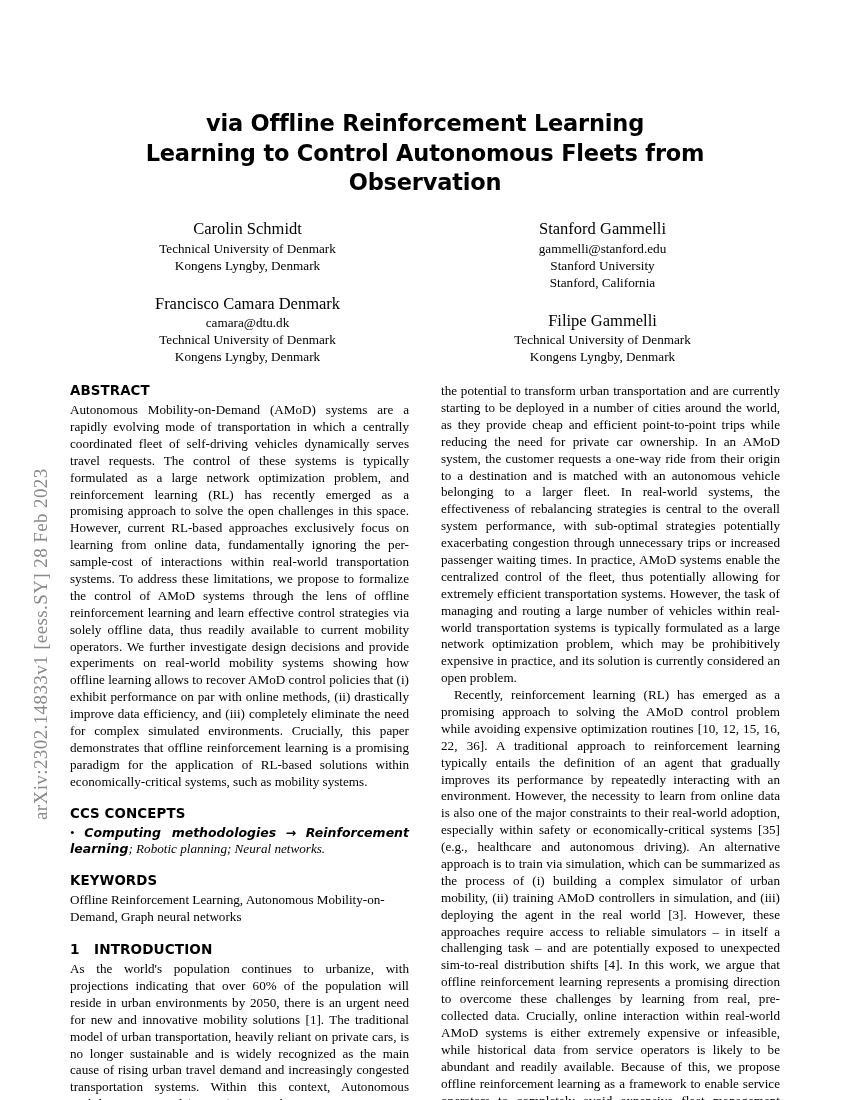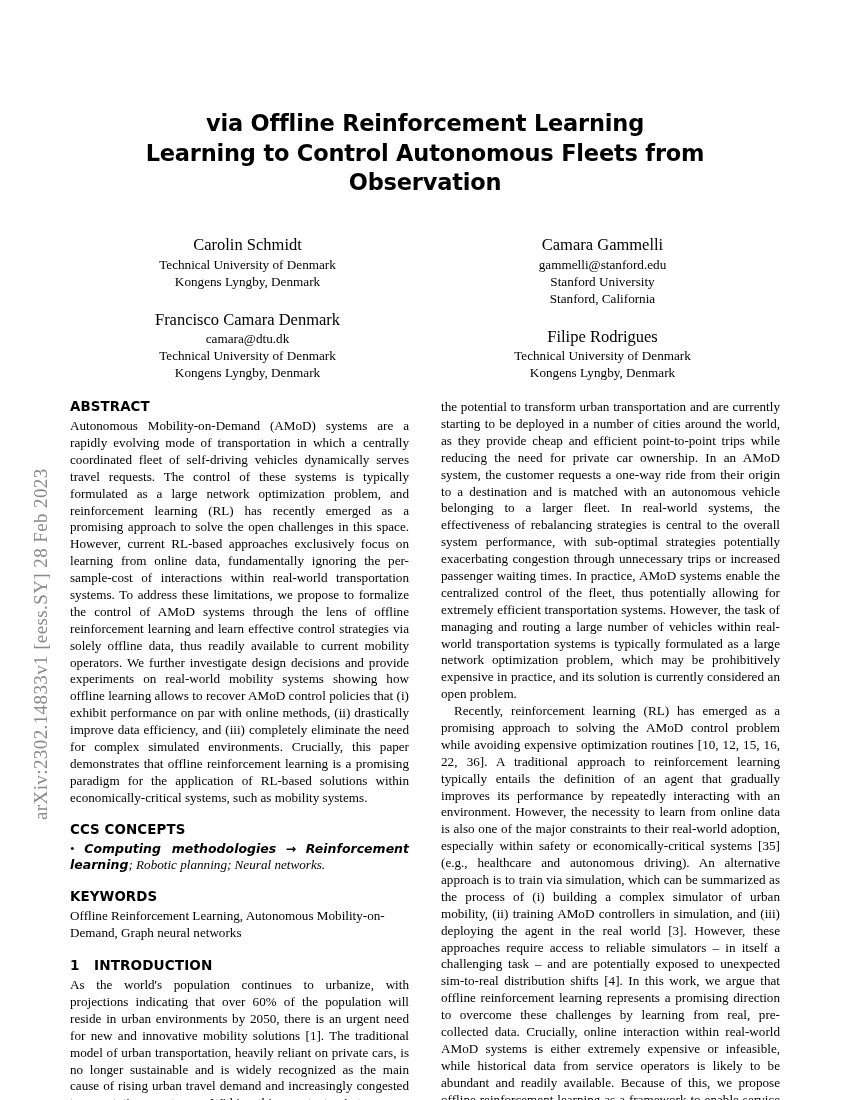--- a/index.html
+++ b/index.html
@@ -50,21 +50,21 @@
     text-align: center;
     margin: 0;
     padding-top: 109px;
     letter-spacing: -0.2px;
   }
   .title .ln { display: block; }
 
   
   .authors {
     display: flex;
-    margin-top: 36px;
+    margin-top: 20px;
   }
   .author-col {
     width: 50%;
     text-align: center;
   }
   .author-block { margin-bottom: 19px; }
   .author-block:last-child { margin-bottom: 0; }
   .author-name {
     font-size: 16.5px;
     line-height: 1.30;
@@ -154,27 +154,27 @@
       </div>
       <div class="author-block">
         <div class="author-name">Francisco Camara Denmark</div>
         <div class="author-email">camara@dtu.dk</div>
         <div class="author-affil">Technical University of Denmark</div>
         <div class="author-loc">Kongens Lyngby, Denmark</div>
       </div>
     </div>
     <div class="author-col">
       <div class="author-block">
-        <div class="author-name">Camara Gammelli</div>
+        <div class="author-name">Stanford Gammelli</div>
         <div class="author-email">gammelli@stanford.edu</div>
         <div class="author-affil">Stanford University</div>
         <div class="author-loc">Stanford, California</div>
       </div>
       <div class="author-block">
-        <div class="author-name">Filipe Rodrigues</div>
+        <div class="author-name">Filipe Gammelli</div>
         <div class="author-affil">Technical University of Denmark</div>
         <div class="author-loc">Kongens Lyngby, Denmark</div>
       </div>
     </div>
   </div>
 
   <div class="columns">
 
     <div class="col">
 

